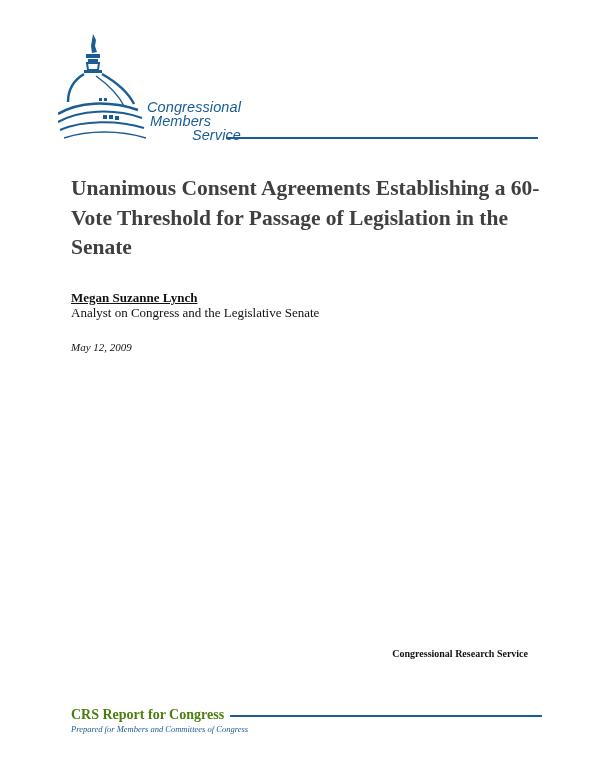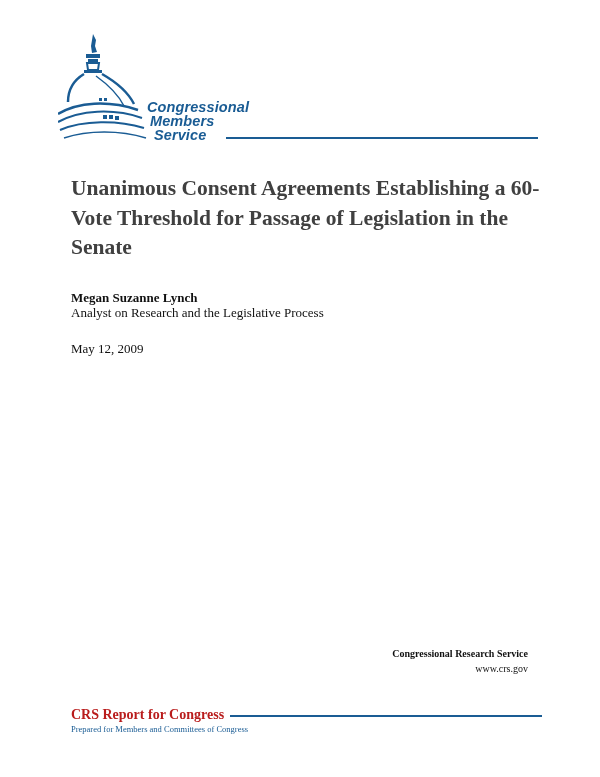--- a/index.html
+++ b/index.html
@@ -6,49 +6,49 @@
     body {
       width: 600px; height: 777px; background: #ffffff;
       position: relative; overflow: hidden;
       font-family: "Liberation Serif", "DejaVu Serif", serif;
       color: #111111;
     }
     .logo { position: absolute; left: 58px; top: 32px; width: 90px; height: 115px; }
     .logo-text {
       position: absolute; left: 147px; top: 100px;
       font-family: "Liberation Sans", "DejaVu Sans", sans-serif;
-      font-style: italic; font-weight: bold; color: #1a5c94;
+      font-style: italic; font-weight: normal; color: #1a5c94;
       font-size: 14.5px; line-height: 14px; letter-spacing: 0.1px;
     }
     .logo-text .l2 { padding-left: 3px; }
-    .logo-text .l3 { padding-left: 7px; }
+    .logo-text .l3 { padding-left: 7px; text-align: right; }
     .top-rule { position: absolute; left: 226px; top: 137px; width: 312px; height: 2px; background: #1a5c94; }
 
     .title {
       position: absolute; left: 71px; top: 174px; width: 480px;
       font-size: 21.5px; font-weight: bold; line-height: 29.5px; color: #404040;
     }
-    .author { position: absolute; left: 71px; top: 290px; font-size: 13px; font-weight: bold; }
+    .author { position: absolute; left: 71px; top: 290px; font-size: 13px; font-weight: bold; text-decoration: underline; }
     .role { position: absolute; left: 71px; top: 305px; font-size: 13px; }
-    .date { position: absolute; left: 71px; top: 341px; font-size: 13px; }
+    .date { position: absolute; left: 71px; top: 341px; font-size: 11px; font-style: italic; }
 
     .meta {
       position: absolute; right: 72px; top: 647px; text-align: right;
       font-size: 10px; line-height: 14.5px; color: #111111;
     }
     .meta .org { font-weight: bold; font-size: 10px; }
 
     .footer-title {
       position: absolute; left: 71px; top: 707px;
-      font-size: 14px; font-weight: bold; color: #b91c1c;
+      font-size: 14px; font-weight: bold; color: #4d7c0f;
     }
     .footer-rule { position: absolute; left: 230px; top: 715px; width: 312px; height: 2px; background: #1a5c94; }
     .footer-sub {
       position: absolute; left: 71px; top: 724px;
-      font-size: 8.5px; color: #1a5c94;
+      font-size: 8.5px; font-style: italic; color: #1a5c94;
     }
   </style>
 </head>
 <body>
 
 <svg class="logo" viewBox="0 0 90 115" xmlns="http://www.w3.org/2000/svg">
   <g fill="#1a5c94" stroke="#1a5c94">
 
     <path d="M35 2 L38 8 L37 14 L39 20 L34 21 L33 14 L34 8 Z" stroke="none"></path>
 
@@ -76,23 +76,22 @@
 
 <div class="logo-text">
   <div>Congressional</div>
   <div class="l2">Members</div>
   <div class="l3">Service</div>
 </div>
 <div class="top-rule"></div>
 
 <div class="title">Unanimous Consent Agreements Establishing a 60-Vote Threshold for Passage of Legislation in the Senate</div>
 <div class="author">Megan Suzanne Lynch</div>
-<div class="role">Analyst on Research and the Legislative Process</div>
+<div class="role">Analyst on Congress and the Legislative Senate</div>
 <div class="date">May 12, 2009</div>
 
 <div class="meta">
   <div class="org">Congressional Research Service</div>
-  <div>www.crs.gov</div>
 </div>
 
 <div class="footer-title">CRS Report for Congress</div>
 <div class="footer-rule"></div>
 <div class="footer-sub">Prepared for Members and Committees of Congress</div>
 
 </body></html>

